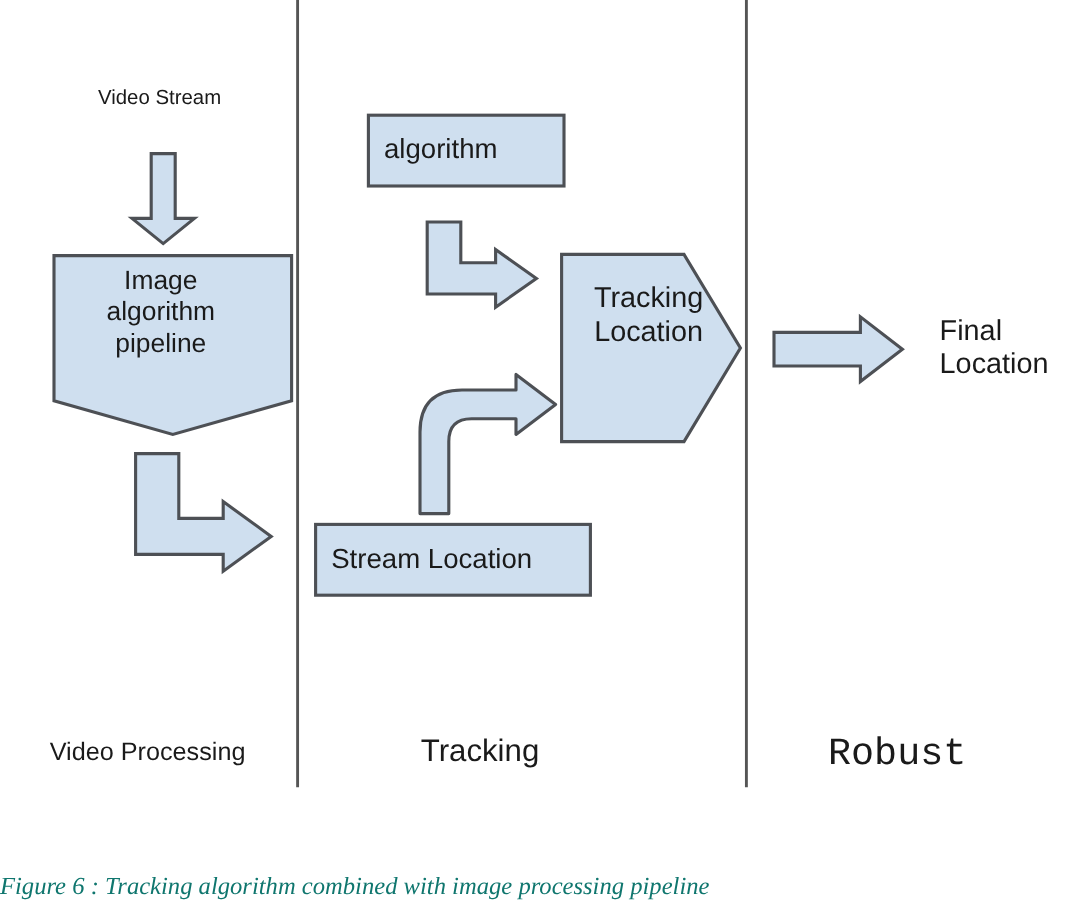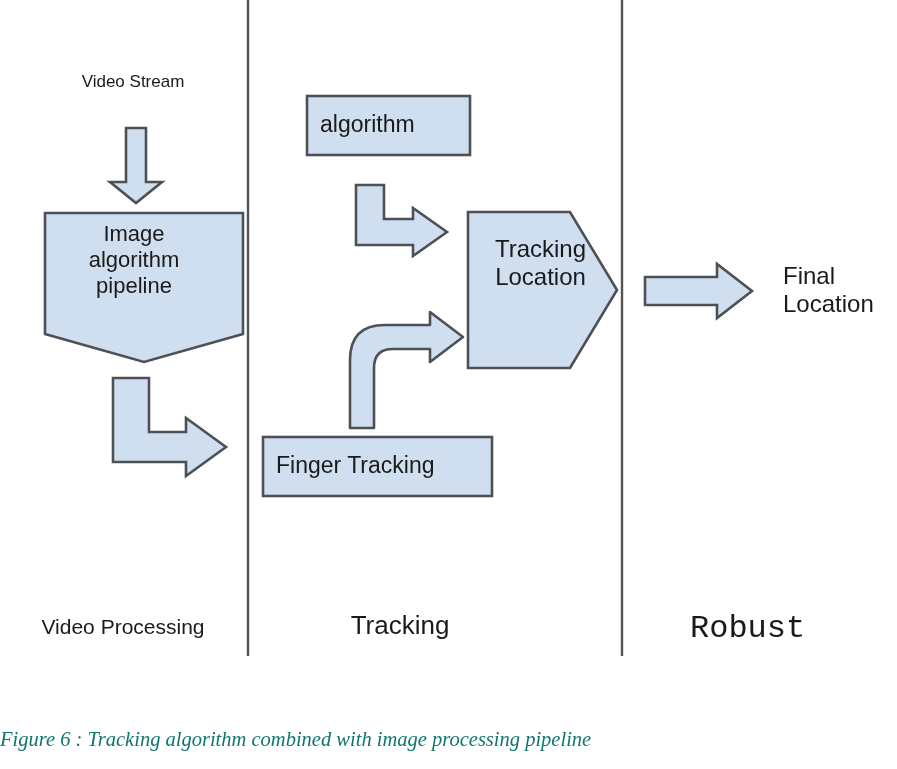--- a/index.html
+++ b/index.html
@@ -104,21 +104,21 @@
 </svg>
 
 <div class="txt center" id="label-video-stream">Video Stream</div>
 
 <div class="txt center" id="label-pipeline"><span>Image</span><br><span>algorithm</span><br><span>pipeline</span></div>
 
 <div class="txt" id="label-prediction">algorithm</div>
 
 <div class="txt center" id="label-tracking-algorithm"><span>Tracking</span><br><span>Location</span></div>
 
-<div class="txt" id="label-finger-location">Finger Tracking</div>
+<div class="txt" id="label-finger-location">Stream Location</div>
 
 <div class="txt" id="label-final-location"><span>Final</span><br><span>Location</span></div>
 
 <div class="txt center" id="label-stage-image-processing">Video Processing</div>
 <div class="txt center" id="label-stage-tracking">Tracking</div>
 <div class="txt center" id="label-stage-robust">Robust</div>
 
 <div class="txt" id="figure-caption">Figure 6 : Tracking algorithm combined with image processing pipeline</div>
 
 </body></html>

